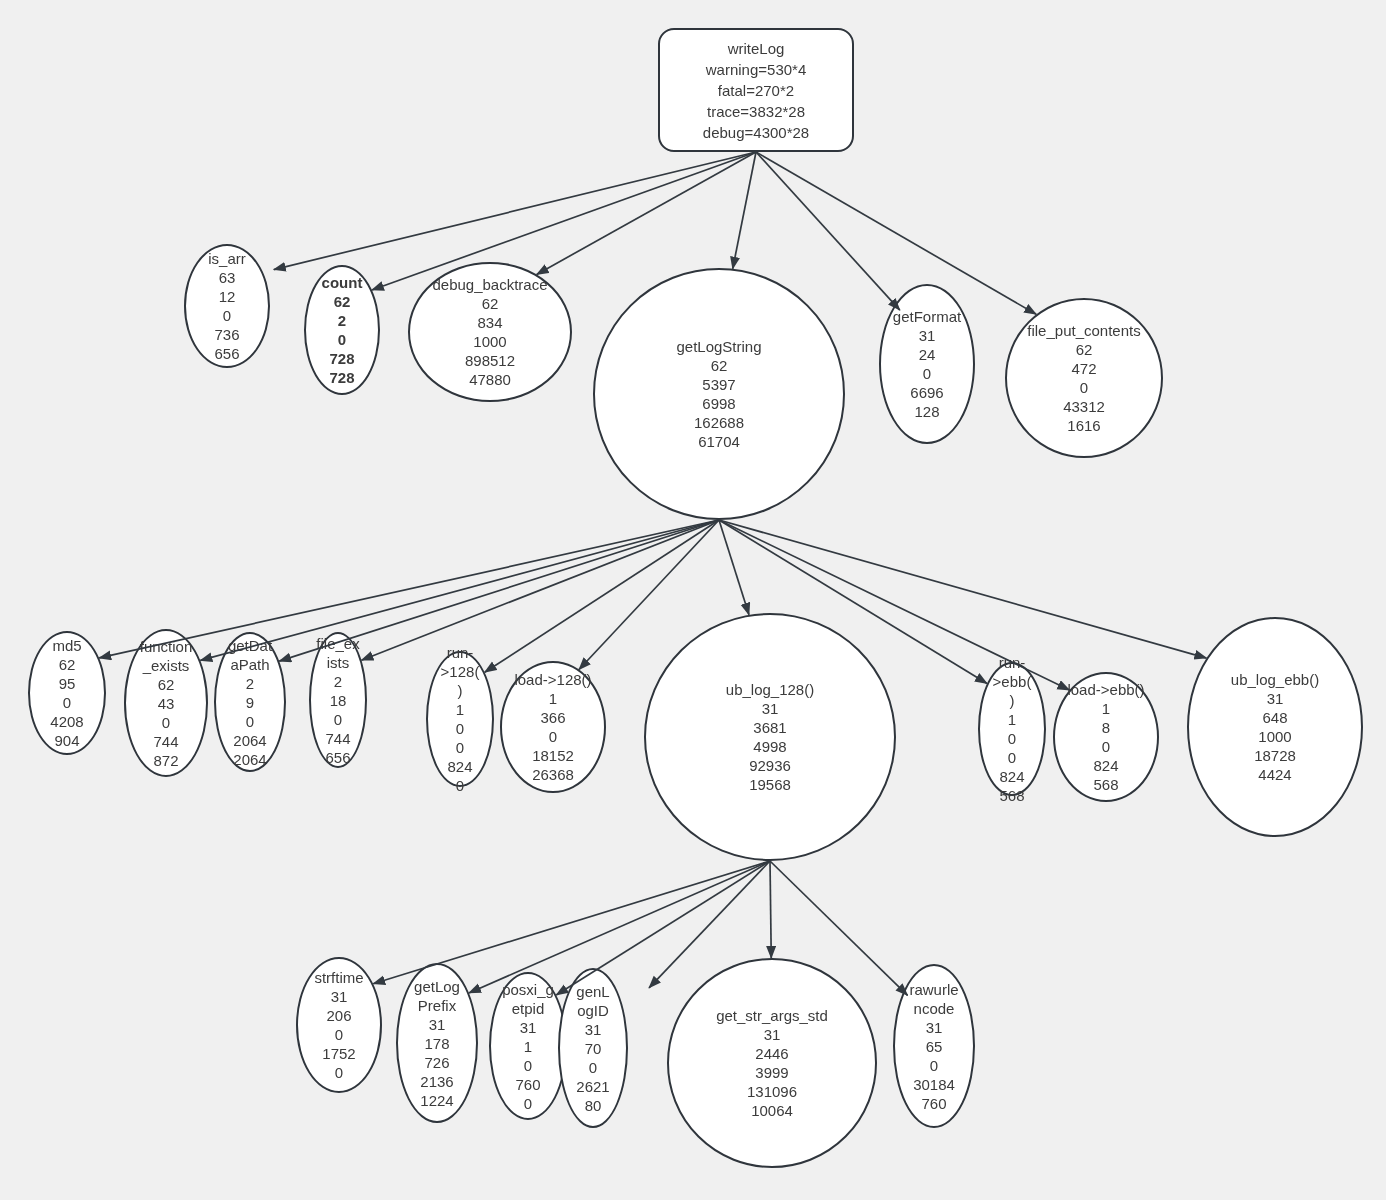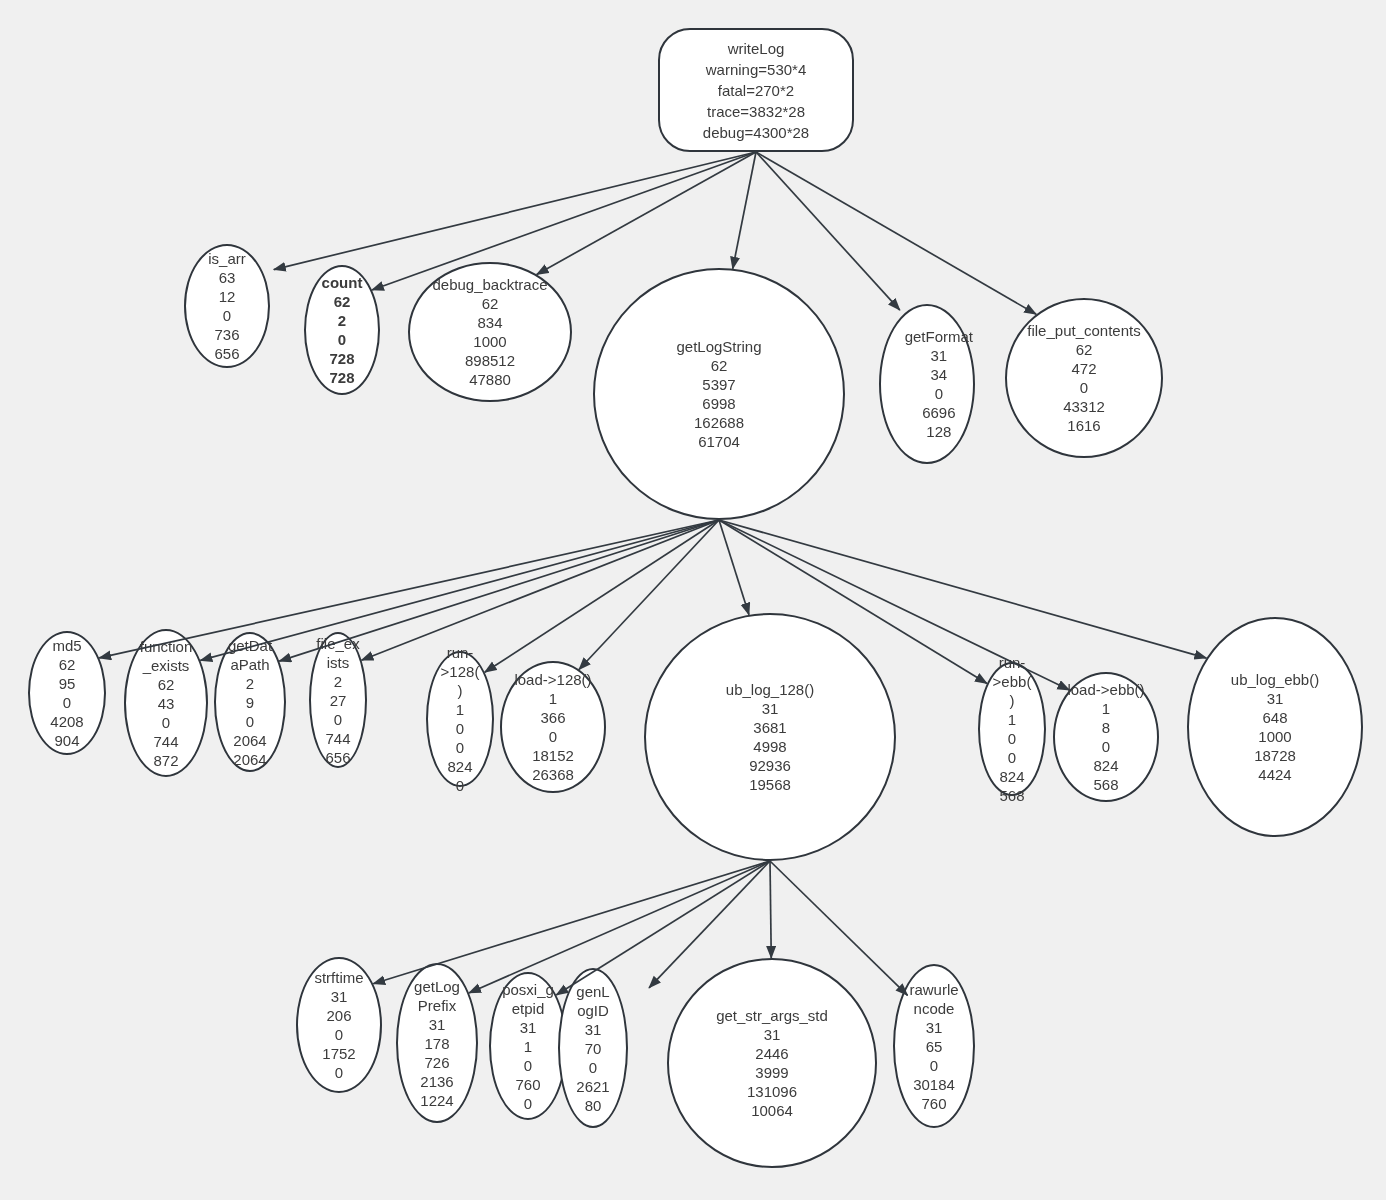--- a/index.html
+++ b/index.html
@@ -23,21 +23,21 @@
   .node {
     position: absolute;
     background: #ffffff;
     border: 2px solid #2f353c;
     border-radius: 50%;
     box-sizing: border-box;
     display: flex;
     align-items: center;
     justify-content: center;
   }
-  .node.roundrect { border-radius: 32px; }
+  .node.roundrect { border-radius: 16px; }
   .node-text {
     text-align: center;
     font-size: 15px;
     line-height: 19px;
     color: #3c3c3c;
     white-space: nowrap;
   }
   .node.roundrect .node-text { line-height: 21px; }
   .edge { stroke: #333a41; stroke-width: 1.7; fill: none; }
   .arrowhead { fill: #333a41; }
@@ -89,25 +89,25 @@
       <div class="node" style="left: 593px; top: 268px; width: 252px; height: 252px;">
         <div class="node-text">
           <div>getLogString</div>
           <div>62</div>
           <div>5397</div>
           <div>6998</div>
           <div>162688</div>
           <div>61704</div>
         </div>
       </div>
-      <div class="node" style="left: 879px; top: 304px; width: 96px; height: 160px; justify-content: flex-end;">
+      <div class="node" style="left: 879px; top: 284px; width: 96px; height: 160px;">
         <div class="node-text">
           <div>getFormat</div>
           <div>31</div>
-          <div>34</div>
+          <div>24</div>
           <div>0</div>
           <div>6696</div>
           <div>128</div>
         </div>
       </div>
       <div class="node" style="left: 1005px; top: 298px; width: 158px; height: 160px;">
         <div class="node-text">
           <div>file_put_contents</div>
           <div>62</div>
           <div>472</div>
@@ -146,21 +146,21 @@
           <div>0</div>
           <div>2064</div>
           <div>2064</div>
         </div>
       </div>
       <div class="node" style="left: 309px; top: 632px; width: 58px; height: 136px;">
         <div class="node-text">
           <div>file_ex</div>
           <div>ists</div>
           <div>2</div>
-          <div>27</div>
+          <div>18</div>
           <div>0</div>
           <div>744</div>
           <div>656</div>
         </div>
       </div>
       <div class="node" style="left: 426px; top: 651px; width: 68px; height: 136px;">
         <div class="node-text">
           <div>run-</div>
           <div>&gt;128(</div>
           <div>)</div>

